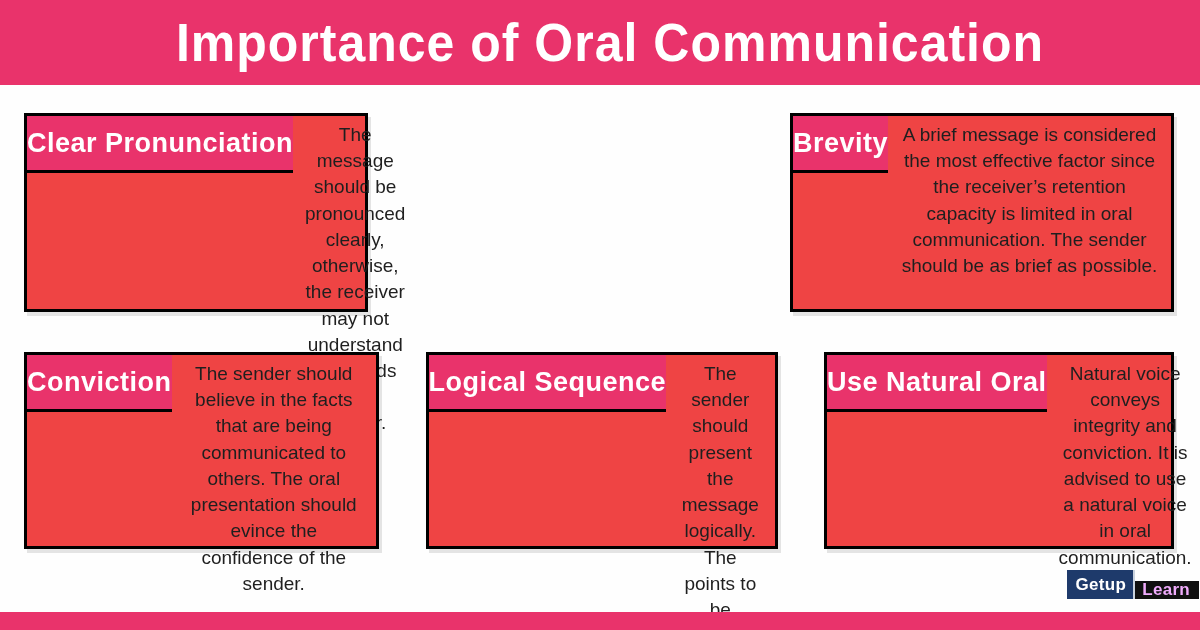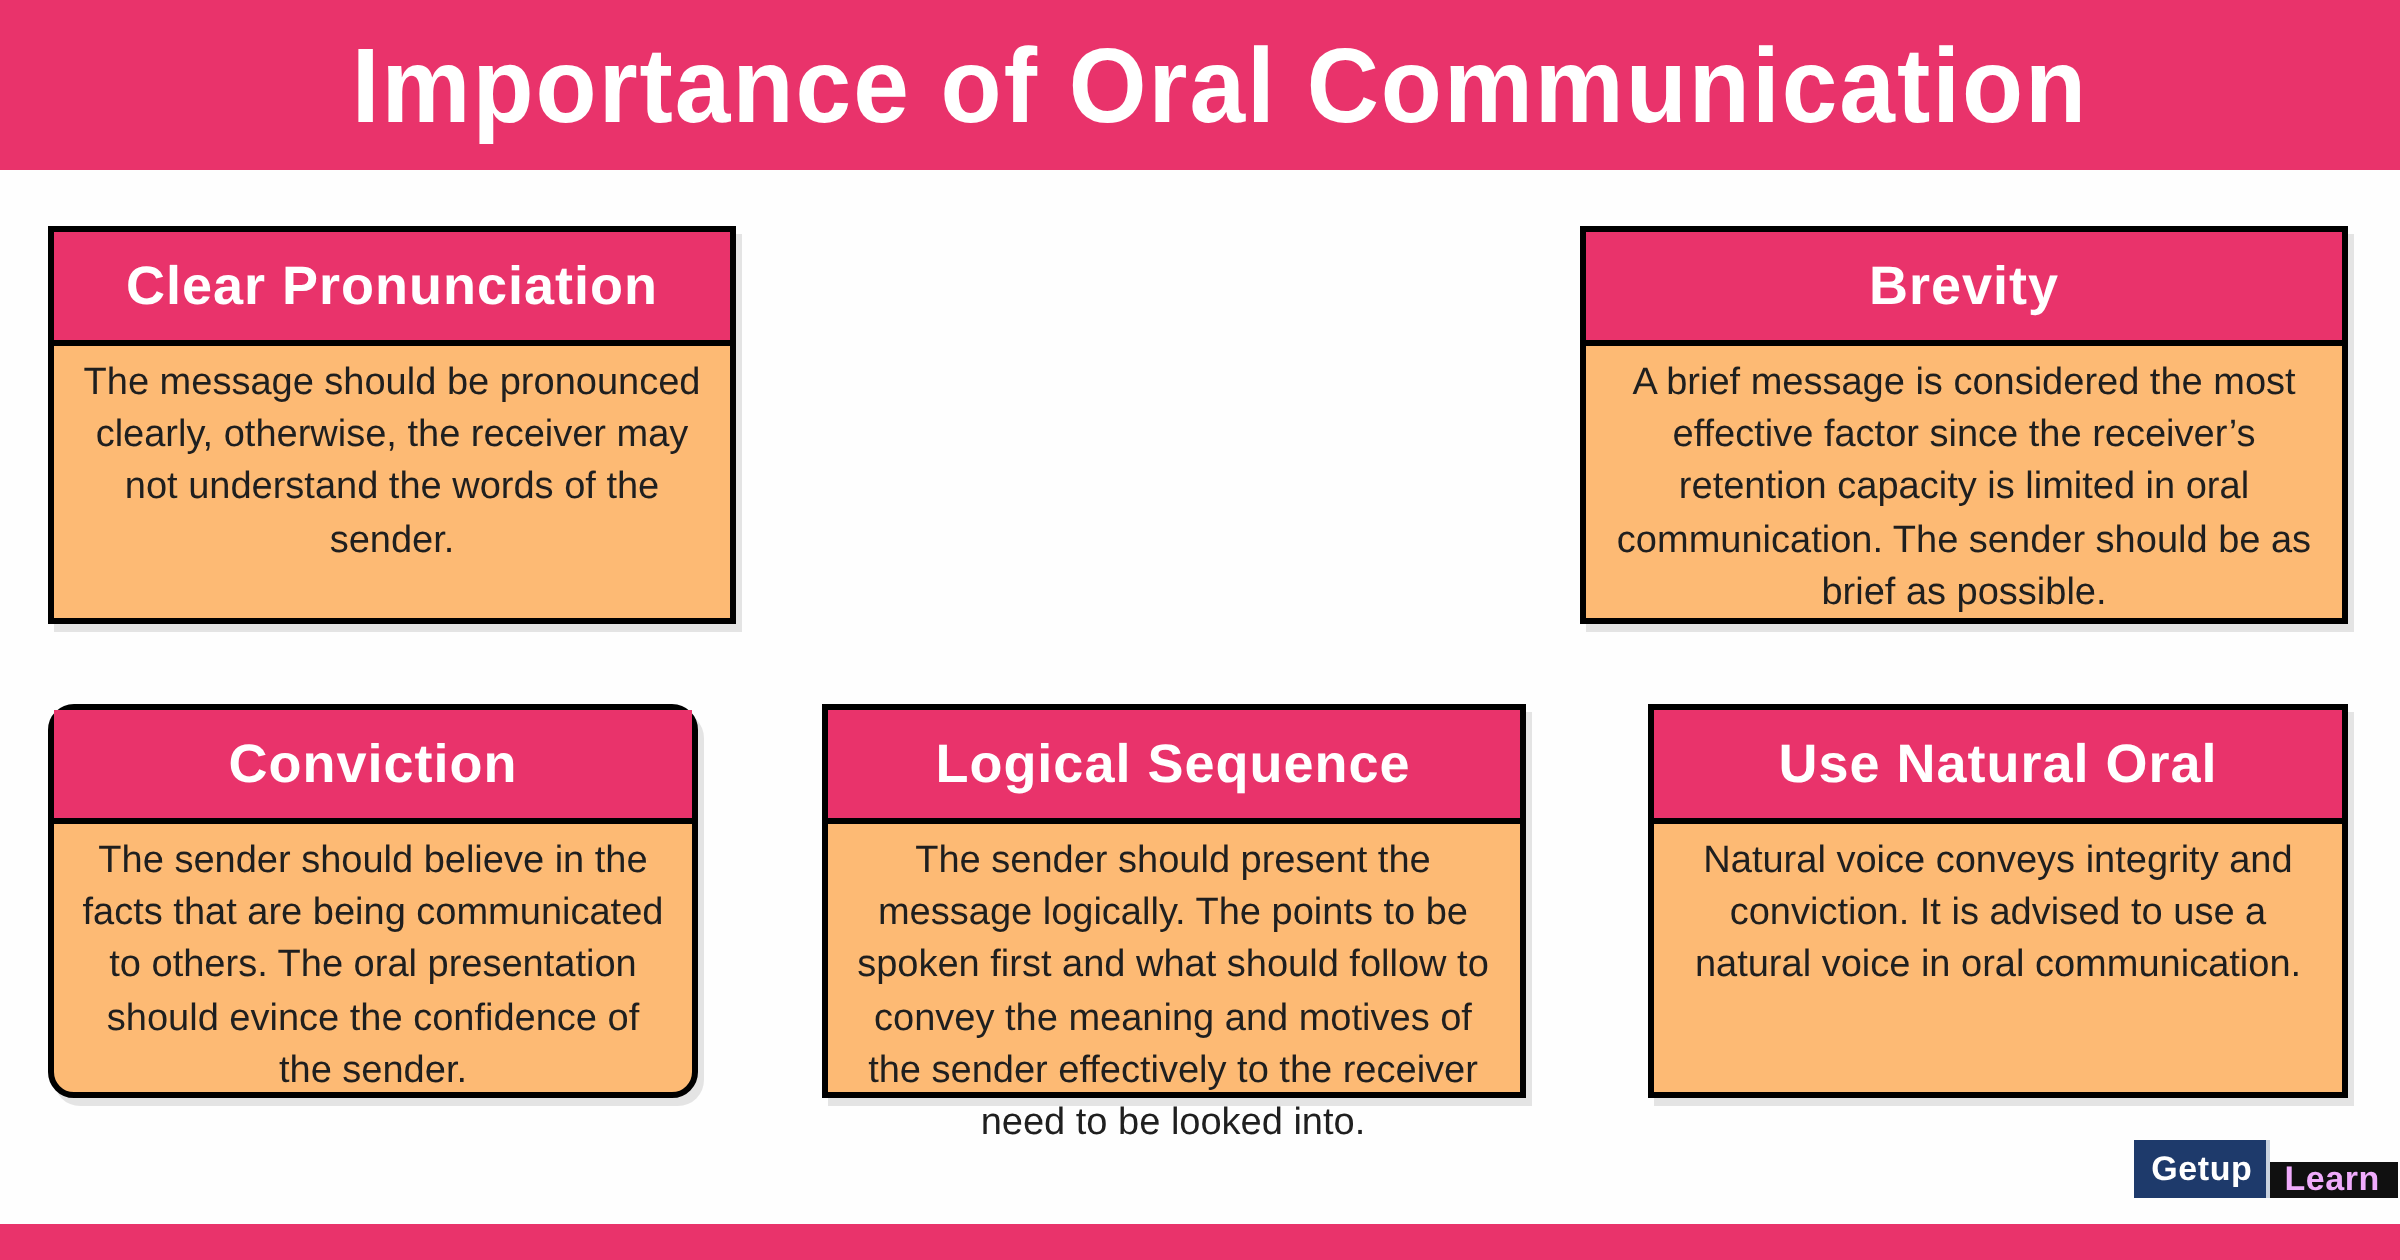--- a/index.html
+++ b/index.html
@@ -36,28 +36,28 @@
     white-space:nowrap;
   }
   .row{
     position:absolute;left:24px;width:1150px;
     display:flex;justify-content:space-between;
   }
   .row-1{top:113px;height:199px;}
   .row-2{top:352px;height:197px;}
   .card{
     border:3px solid var(--card-border);
-    background:#fdba74;
-    display:flex;flex-direction:column;
+    background:#ef4444;
+    display:flex;flex-direction:row;
     box-shadow:3px 4px 0 rgba(0,0,0,0.10);
   }
   .row-1 .card:nth-child(1){width:344px;}
   .row-1 .card:nth-child(2){width:384px;}
   .row-1 .card:nth-child(3){width:345px;}
-  .row-2 .card:nth-child(1){width:325px;border-radius:13px;}
+  .row-2 .card:nth-child(1){width:355px;}
   .row-2 .card:nth-child(2){width:352px;}
   .row-2 .card:nth-child(3){width:350px;}
   .card-header{
     background:var(--accent);
     border-bottom:3px solid var(--card-border);
     height:57px;
     display:flex;align-items:center;justify-content:center;
     flex:0 0 auto;
   }
   .card-header .card-title{

